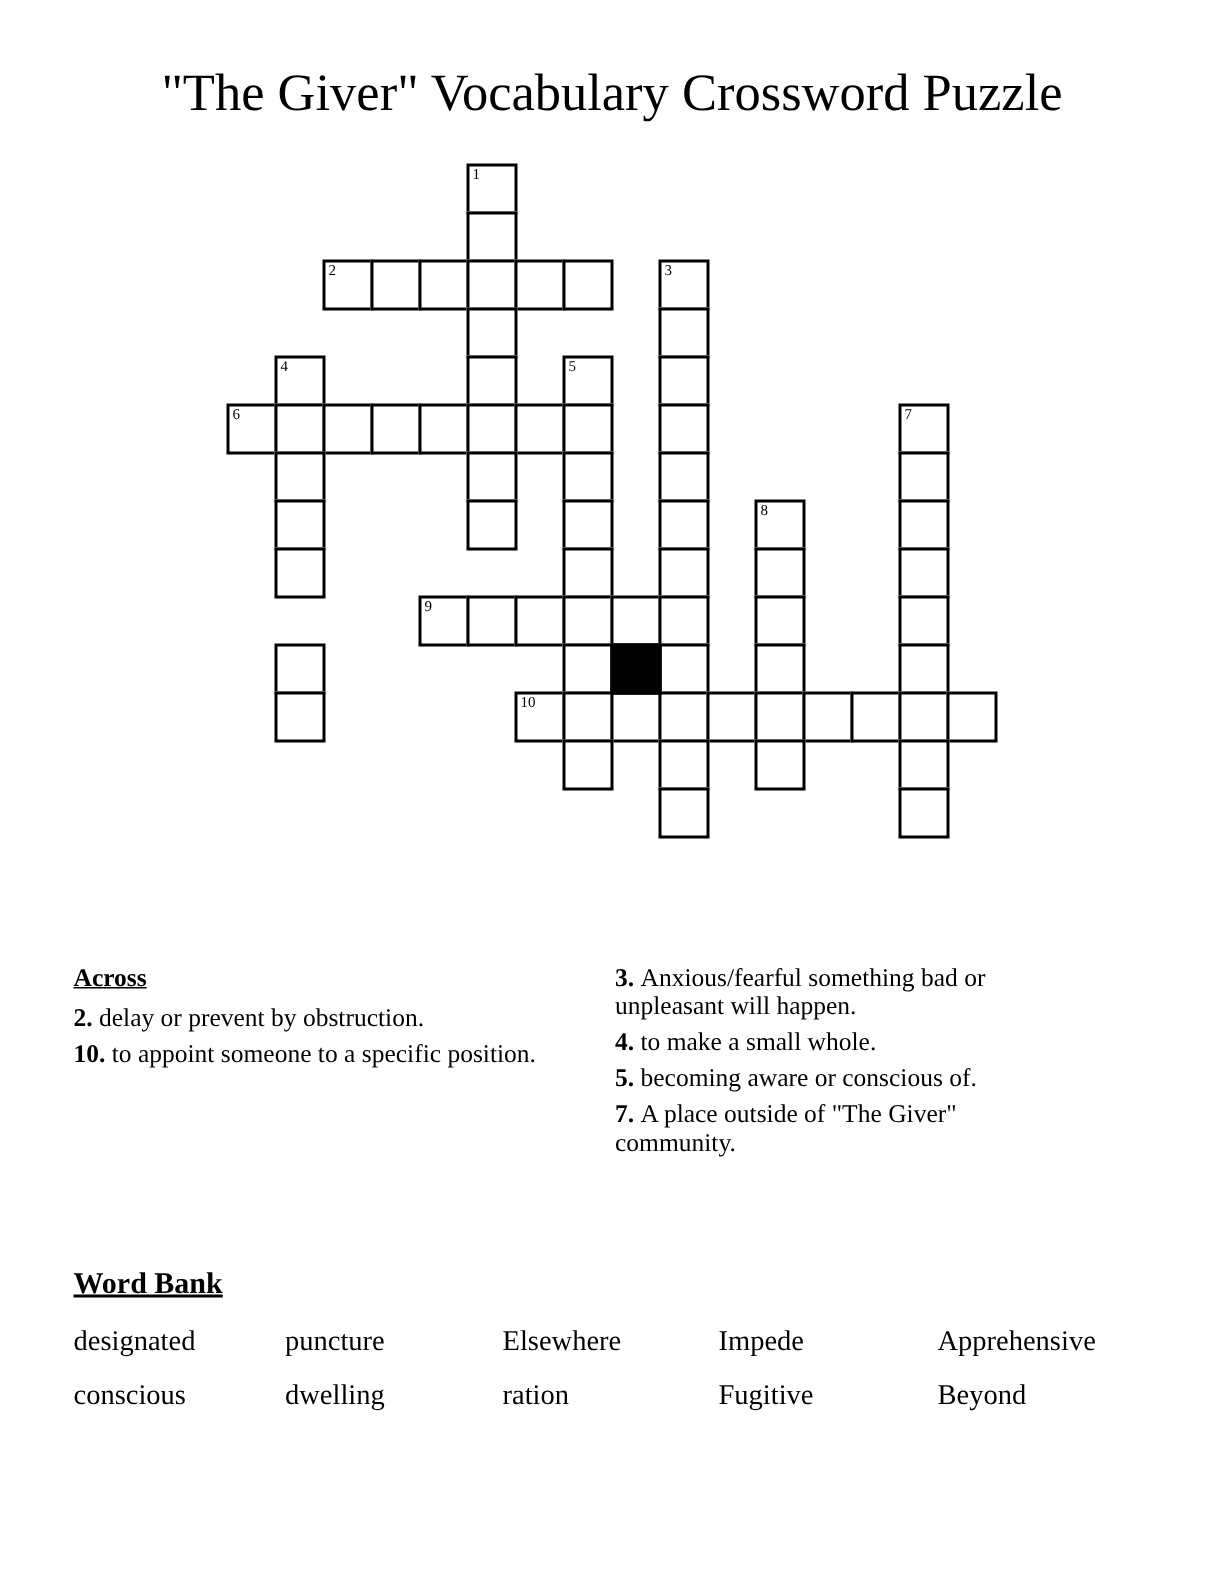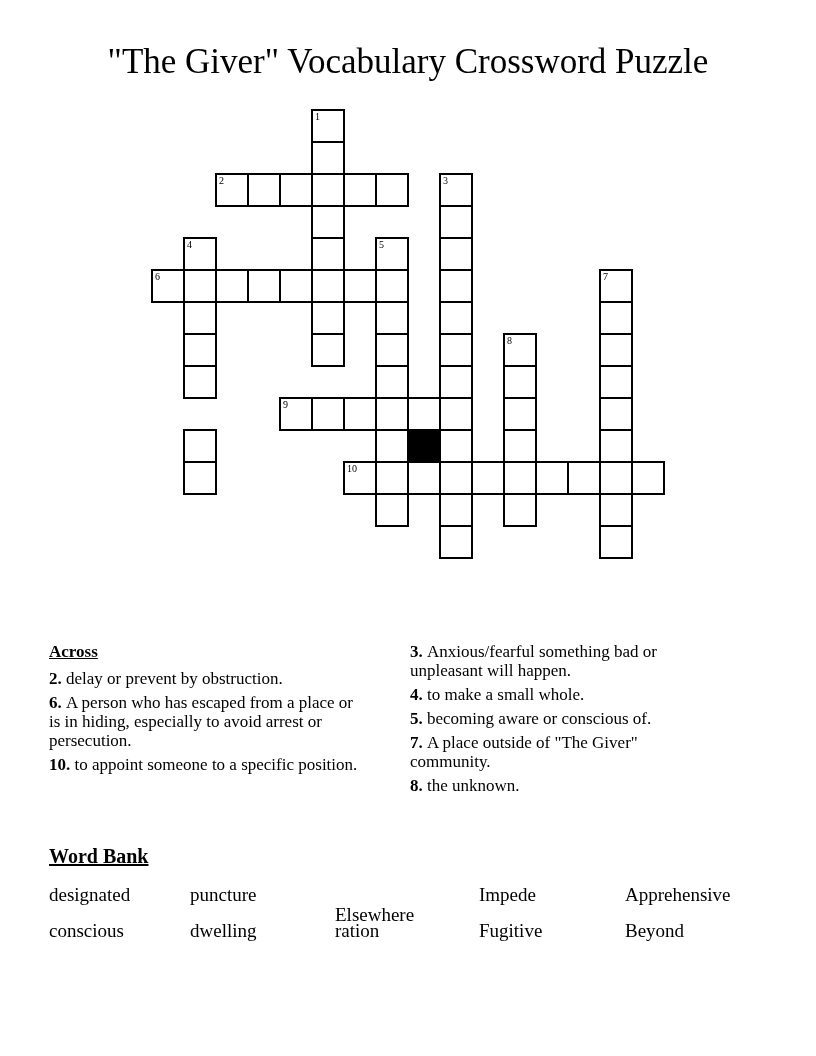--- a/index.html
+++ b/index.html
@@ -180,40 +180,38 @@
       <div class="cell" style="left: 599px; top: 493px;"></div>
       <div class="cell" style="left: 439px; top: 525px;"></div>
       <div class="cell" style="left: 599px; top: 525px;"></div>
       <div class="cell black" style="left: 407px; top: 429px;"></div>
     </div>
 
   <div class="clues-col" id="across-col">
     <div class="clue-heading">Across</div>
     <div>
         <p class="clue"><b>2. </b>delay or prevent by obstruction.</p>
-        <p class="clue"><b>6. </b>A person who has escaped from a place or<br>is in hiding, especially to avoid arrest or<br>persecution.</p>
         <p class="clue"><b>10. </b>to appoint someone to a specific position.</p>
       </div>
   </div>
 
   <div class="clues-col" id="down-col">
     <div>
         <p class="clue"><b>3. </b>Anxious/fearful something bad or<br>unpleasant will happen.</p>
         <p class="clue"><b>4. </b>to make a small whole.</p>
         <p class="clue"><b>5. </b>becoming aware or conscious of.</p>
         <p class="clue"><b>7. </b>A place outside of "The Giver"<br>community.</p>
-        <p class="clue"><b>8. </b>the unknown.</p>
       </div>
   </div>
 
   <div id="wordbank-heading">Word Bank</div>
   <div id="wordbank-words">
       <span class="wb-word" style="left: 49px; top: 884px;">designated</span>
       <span class="wb-word" style="left: 190px; top: 884px;">puncture</span>
-      <span class="wb-word" style="left: 335px; top: 884px; margin-top: 20px;">Elsewhere</span>
+      <span class="wb-word" style="left: 335px; top: 884px;">Elsewhere</span>
       <span class="wb-word" style="left: 479px; top: 884px;">Impede</span>
       <span class="wb-word" style="left: 625px; top: 884px;">Apprehensive</span>
       <span class="wb-word" style="left: 49px; top: 920px;">conscious</span>
       <span class="wb-word" style="left: 190px; top: 920px;">dwelling</span>
       <span class="wb-word" style="left: 335px; top: 920px;">ration</span>
       <span class="wb-word" style="left: 479px; top: 920px;">Fugitive</span>
       <span class="wb-word" style="left: 625px; top: 920px;">Beyond</span>
     </div>
 
 </div>

